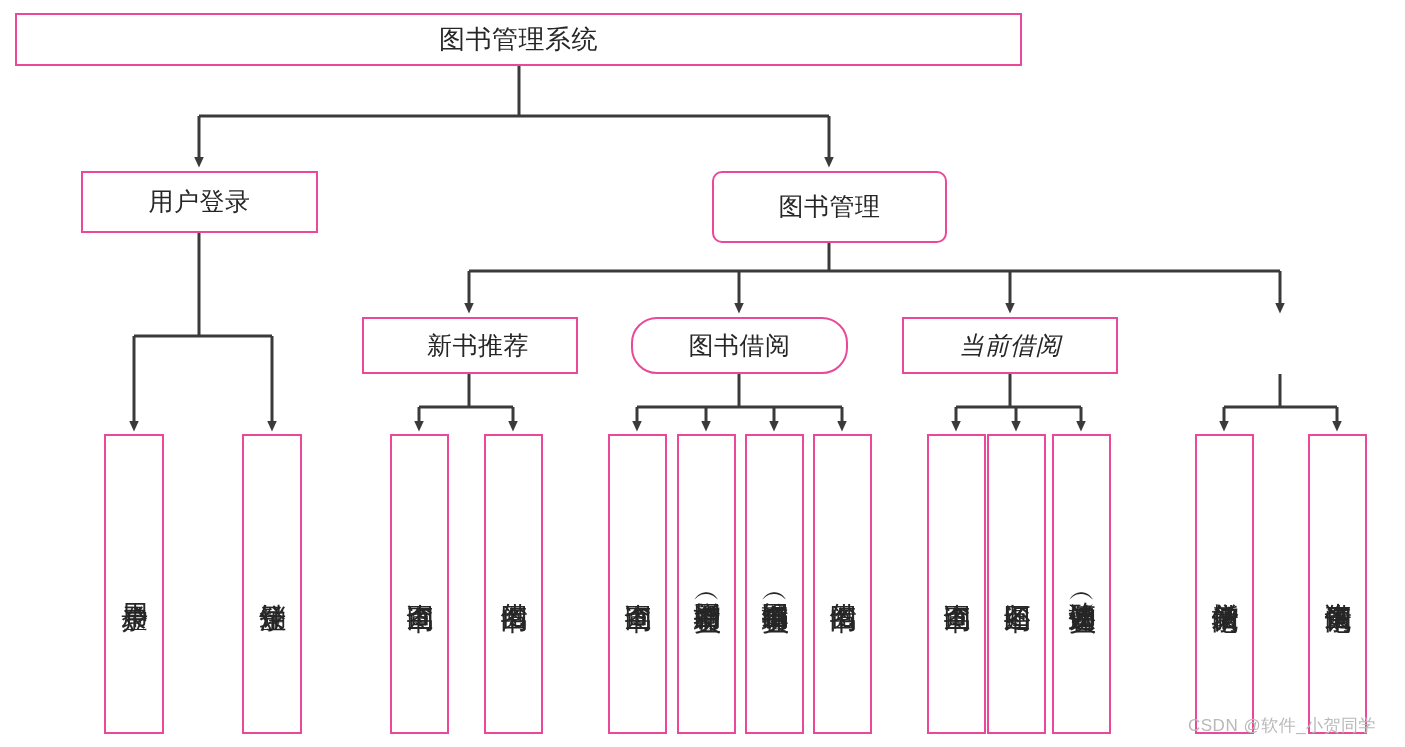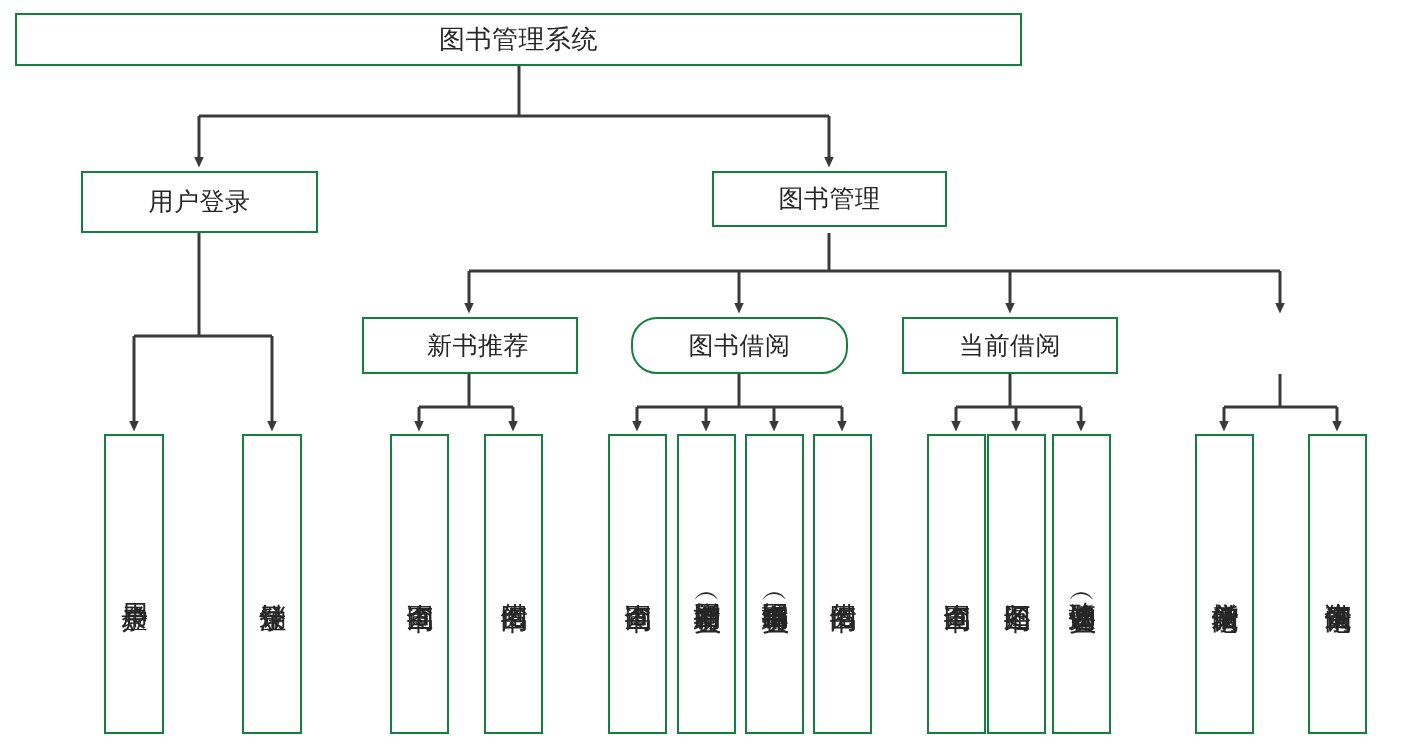--- a/index.html
+++ b/index.html
@@ -23,21 +23,21 @@
     left: 0;
     top: 0;
     width: 1405px;
     height: 747px;
     pointer-events: none;
   }
   .node {
     position: absolute;
     box-sizing: border-box;
     background: #ffffff;
-    border: 2px solid #15803d;
+    border: 2px solid #ec4899;
     box-shadow: 0 0 0 1px #ffffff inset, 0 0 0 0 transparent;
     display: flex;
     align-items: center;
     justify-content: center;
     color: #262626;
     z-index: 2;
   }
   .node .label {
     display: block;
     white-space: pre;
@@ -132,31 +132,31 @@
     </g>
   </svg>
 
   <div class="node horiz root" style="left:15px; top:13px; width:1007px; height:53px;">
     <span class="label">图书管理系统</span>
   </div>
 
   <div class="node horiz" style="left:81px; top:171px; width:237px; height:62px;">
     <span class="label">用户登录</span>
   </div>
-  <div class="node horiz" style="left:712px; top:171px; width:235px; height:56px;">
+  <div class="node horiz" style="left:712px; top:171px; width:235px; height:72px;border-radius:10px;">
     <span class="label">图书管理</span>
   </div>
 
   <div class="node horiz" style="left:362px; top:317px; width:216px; height:57px;padding-left:16px;">
     <span class="label">新书推荐</span>
   </div>
   <div class="node horiz" style="left:631px; top:317px; width:217px; height:57px;border-radius:26px;">
     <span class="label">图书借阅</span>
   </div>
-  <div class="node horiz" style="left:902px; top:317px; width:216px; height:57px;">
+  <div class="node horiz" style="left:902px; top:317px; width:216px; height:57px;font-style:italic;">
     <span class="label">当前借阅</span>
   </div>
 
   <div class="node vert" style="left:104px; top:434px; width:60px; height:300px;">
     <span class="label">用户登录</span>
   </div>
   <div class="node vert" style="left:242px; top:434px; width:60px; height:300px;">
     <span class="label">注销登录</span>
   </div>
 
@@ -190,14 +190,15 @@
     <span class="label">确认归还（管理员）</span>
   </div>
 
   <div class="node vert" style="left:1195px; top:434px; width:59px; height:300px;">
     <span class="label">新增借阅记录</span>
   </div>
   <div class="node vert" style="left:1308px; top:434px; width:59px; height:300px;">
     <span class="label">查询借阅记录</span>
   </div>
 
+  <div class="watermark">CSDN @软件_小贺同学</div>
 
 </div>
 
 </body></html>

